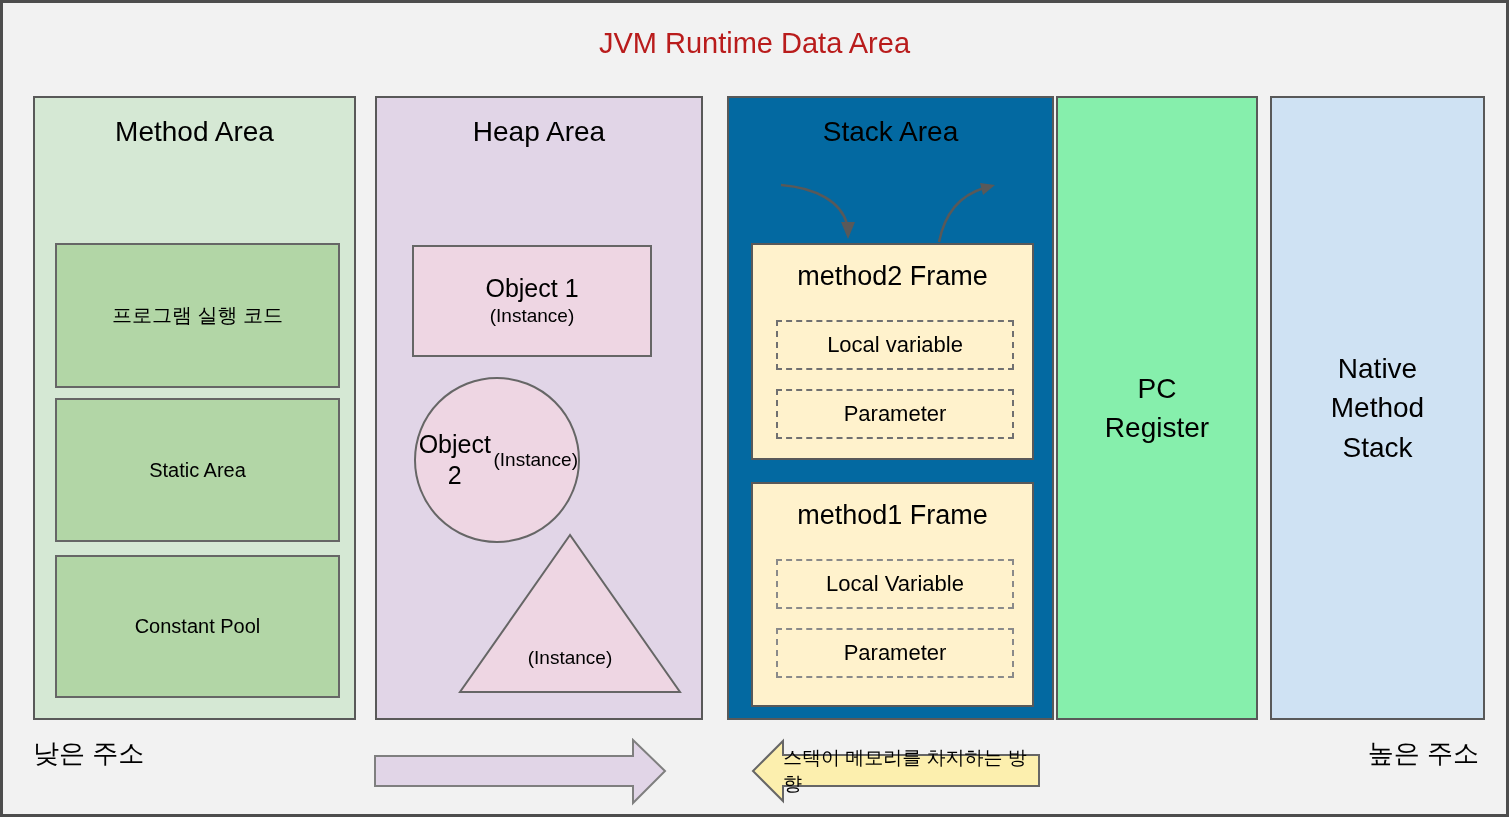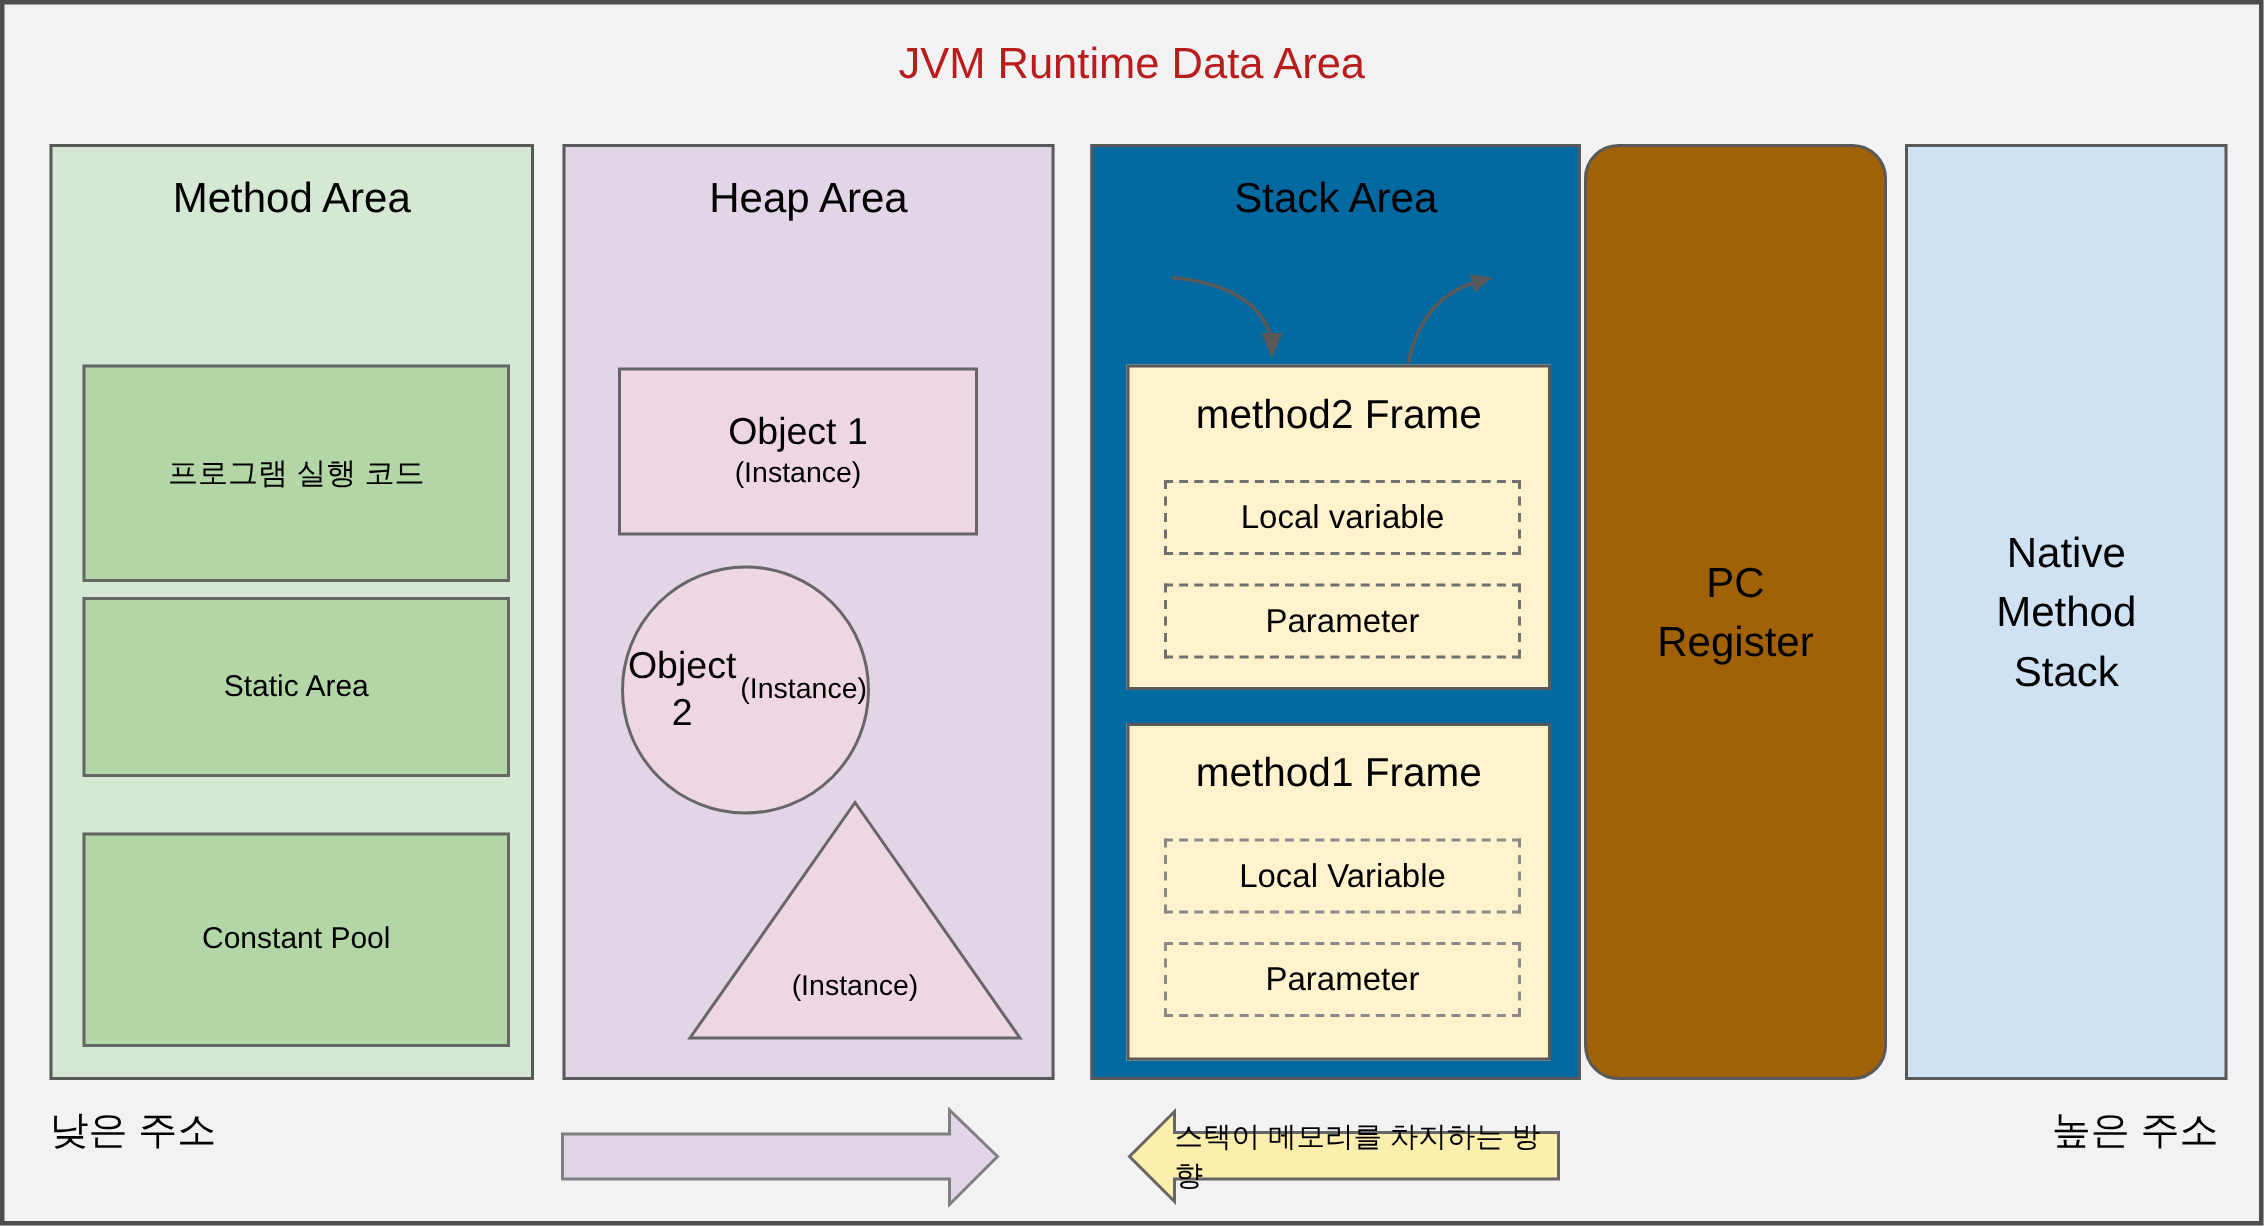--- a/index.html
+++ b/index.html
@@ -95,21 +95,21 @@
     position: absolute;
     left: 23px; width: 238px; height: 50px;
     display: flex; align-items: center; justify-content: center;
     font-size: 22px;
   }
   .slot-dash-long { border: 2px dashed #707070; }
   .slot-dash-short { border: 2px dashed #8a8a8a; }
   .slot-a { top: 75px; }
   .slot-b { top: 144px; }
   
-  .col-pc { left: 1053px; width: 202px; background: #a16207; border-radius: 23px; }
+  .col-pc { left: 1053px; width: 202px; background: #86efac; }
   .col-native { left: 1267px; width: 215px; background: #cfe2f3; }
   .blue-label {
     position: absolute; top: 0; left: 0; width: 100%; height: 100%;
     display: flex; align-items: center; justify-content: center;
     text-align: center;
     font-size: 28px;
     line-height: 1.4;
   }
   .blue-label > span { display: block; width: 130px; }
   
@@ -140,21 +140,21 @@
 
 <div class="canvas">
 
   <div class="diagram-title">JVM Runtime Data Area</div>
 
   <div class="column col-method">
     <div class="column-title">Method Area</div>
     <div class="green-box" style="top:145px;height:145px;">
       <span>프로그램 실행 코드</span>
     </div>
-    <div class="green-box" style="top:300px;height:120px;">
+    <div class="green-box" style="top:300px;height:144px;">
       <span>Static Area</span>
     </div>
     <div class="green-box" style="top:457px;height:143px;">
       <span>Constant Pool</span>
     </div>
   </div>
 
   <div class="column col-heap">
     <div class="column-title">Heap Area</div>
 

